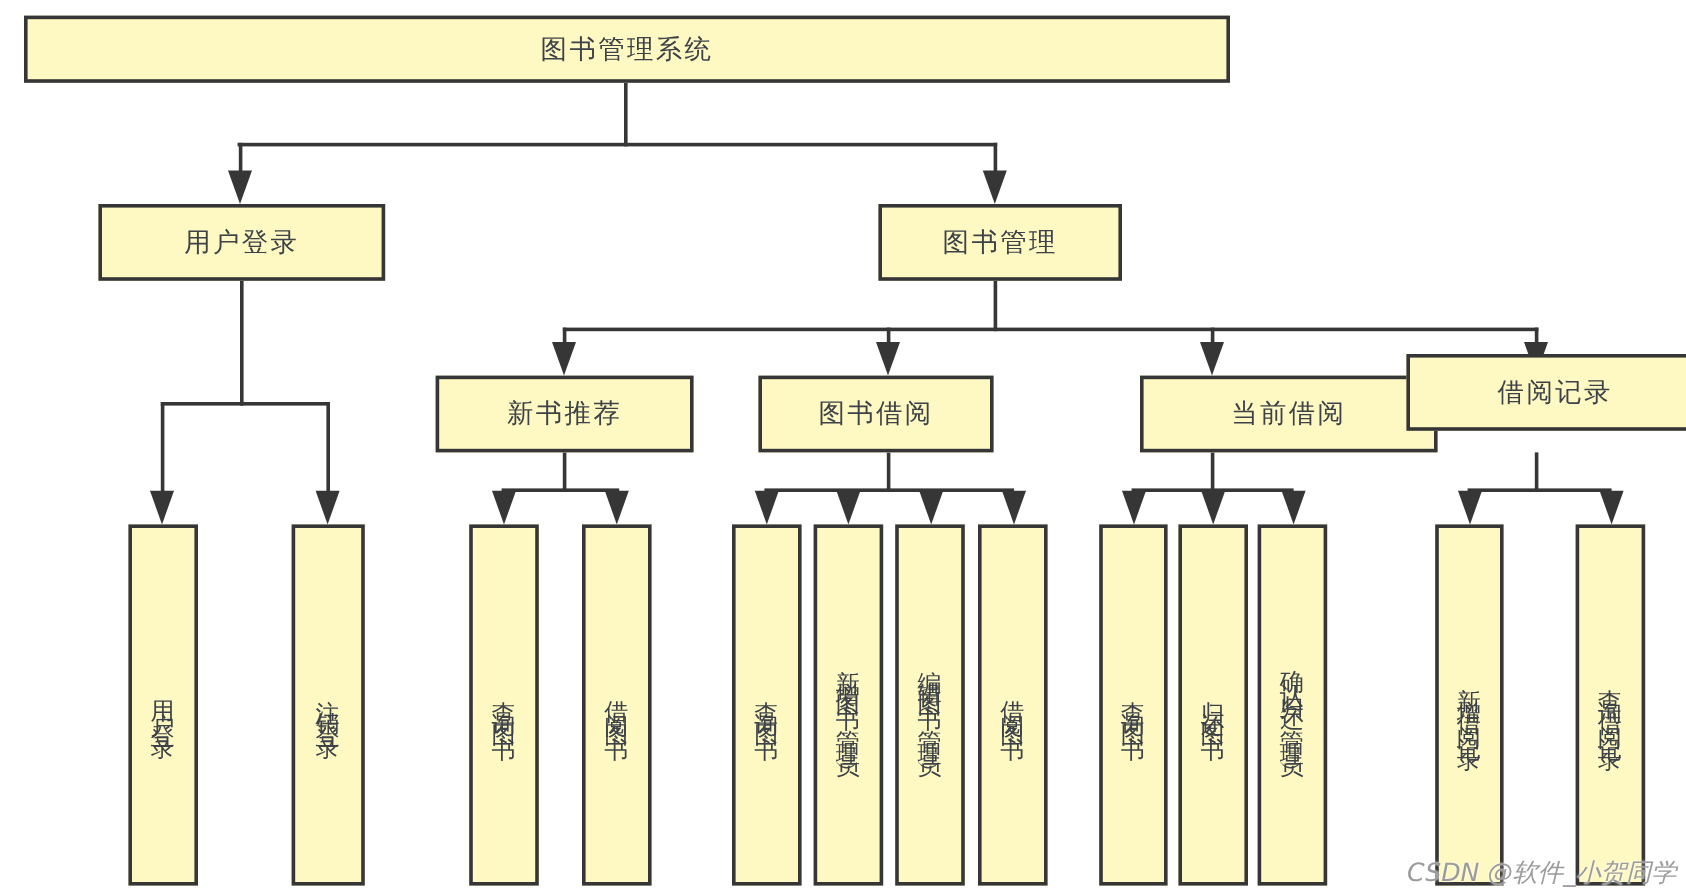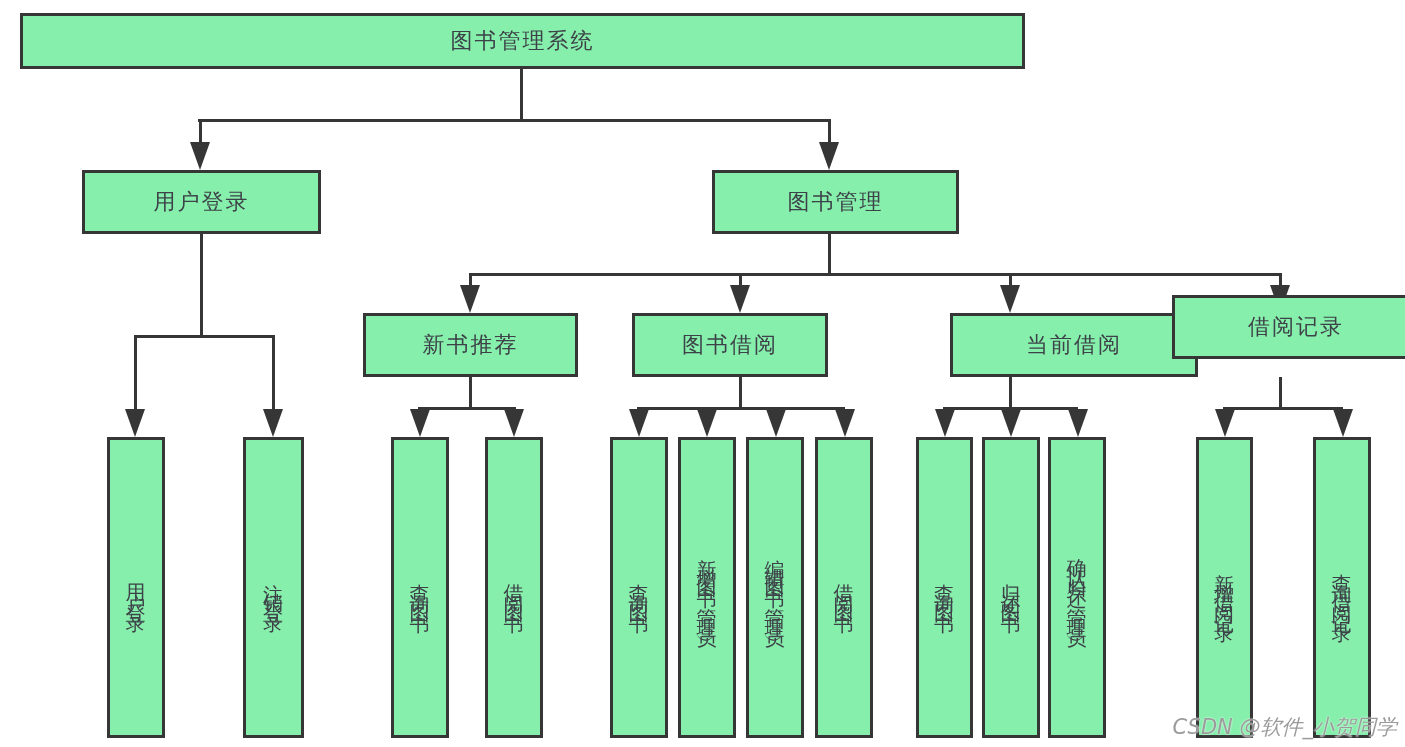--- a/index.html
+++ b/index.html
@@ -6,21 +6,21 @@
   .canvas {
     position: relative;
     width: 1405px;
     height: 747px;
     background: #ffffff;
     font-family: "DejaVu Sans", sans-serif;
     overflow: hidden;
   }
   .box {
     position: absolute;
-    background: #86efac;
+    background: #fef9c3;
     border: 3px solid #363636;
     box-sizing: border-box;
     display: flex;
     align-items: center;
     justify-content: center;
     color: #3d4248;
   }
   .hbox {
     height: 64px;
     font-size: 22px;
@@ -113,21 +113,21 @@
   <div class="ahead" style="left:1215px;top:409px"></div>
   <div class="ahead" style="left:1333px;top:409px"></div>
 
   <div class="box hbox" style="left:20px;top:13px;width:1005px;height:56px">
     <span>图书管理系统</span>
   </div>
 
   <div class="box hbox" style="left:82px;top:170px;width:239px">
     <span>用户登录</span>
   </div>
-  <div class="box hbox" style="left:712px;top:170px;width:247px">
+  <div class="box hbox" style="left:732px;top:170px;width:203px">
     <span>图书管理</span>
   </div>
 
   <div class="box hbox" style="left:363px;top:313px;width:215px">
     <span>新书推荐</span>
   </div>
   <div class="box hbox" style="left:632px;top:313px;width:196px">
     <span>图书借阅</span>
   </div>
   <div class="box hbox" style="left:950px;top:313px;width:248px">

